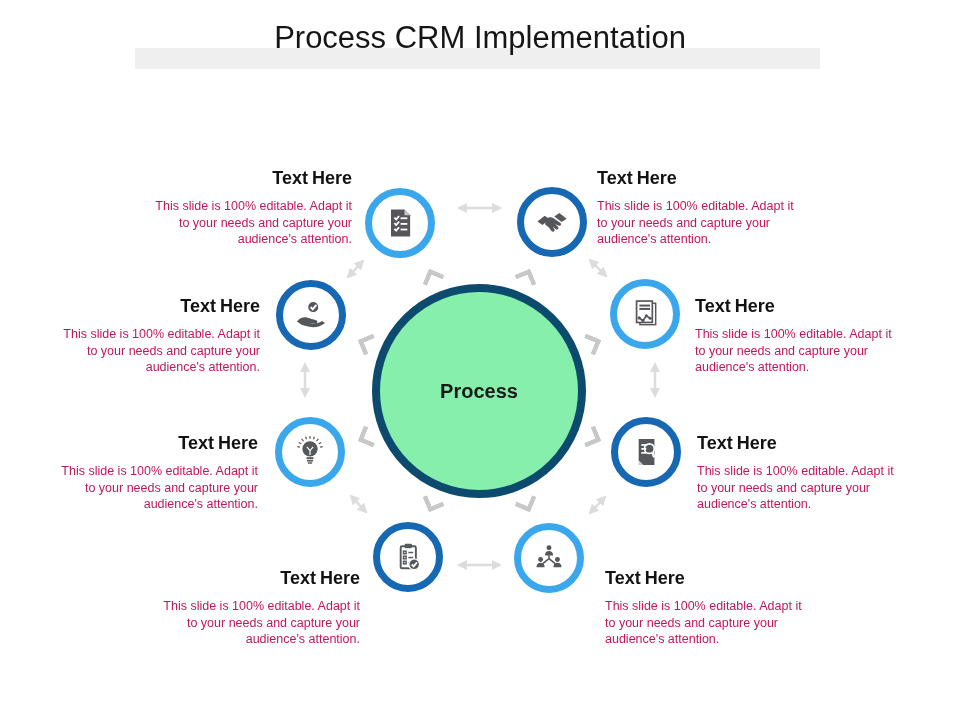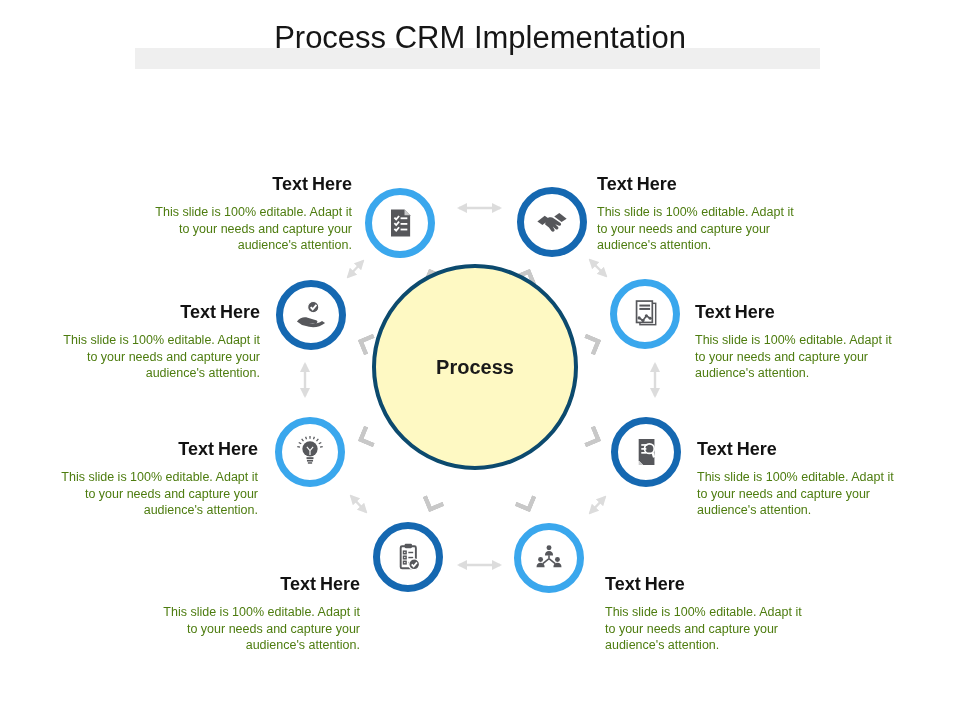--- a/index.html
+++ b/index.html
@@ -5,22 +5,22 @@
   html,body{margin:0;padding:0;background:#fff;}
   body{width:960px;height:720px;overflow:hidden;font-family:"Liberation Sans",sans-serif;}
   .slide{position:relative;width:892px;height:720px;background:#ffffff;}
 
   .title-band{position:absolute;left:135px;top:48px;width:685px;height:21px;background:#EFEFEF;}
   .slide-title{position:absolute;left:0;top:20px;width:960px;text-align:center;
     font-size:31px;font-weight:400;color:#161616;}
 
   .connectors{position:absolute;left:0;top:0;}
 
-  .center-circle{position:absolute;left:372px;top:264px;width:198px;height:198px;
-    border:4px solid #0c4a6e;border-radius:50%;background:#fef9c3;
+  .center-circle{position:absolute;left:372px;top:284px;width:198px;height:198px;
+    border:8px solid #0c4a6e;border-radius:50%;background:#86efac;
     display:flex;align-items:center;justify-content:center;text-align:center;z-index:2;}
   .center-text{font-weight:bold;font-size:20px;line-height:26px;color:#1A1A1A;}
 
   .chev{position:absolute;width:12px;height:12px;border-top:5px solid #C8C8C8;
     border-right:5px solid #C8C8C8;border-radius:1px;z-index:1;}
   .c1{left:425px;top:271px;transform:rotate(-67.5deg);}
   .c2{left:517px;top:271px;transform:rotate(-22.5deg);}
   .c3{left:582px;top:336px;transform:rotate(22.5deg);}
   .c4{left:582px;top:428px;transform:rotate(67.5deg);}
   .c5{left:517px;top:493px;transform:rotate(112.5deg);}
@@ -32,22 +32,22 @@
     display:flex;align-items:center;justify-content:center;z-index:3;}
   .ring-light{border:7px solid #3AA7ED;}
   .ring-dark{border:7px solid #1568B1;}
   .n1{left:365px;top:188px;} .n2{left:517px;top:187px;}
   .n3{left:610px;top:279px;} .n4{left:611px;top:417px;}
   .n5{left:514px;top:523px;} .n6{left:373px;top:522px;}
   .n7{left:275px;top:417px;} .n8{left:276px;top:280px;}
   .node svg{width:36px;height:36px;display:block;}
 
   .tb{position:absolute;width:205px;}
-  .tb h3{margin:16px 0 9px 0;font-size:18px;font-weight:bold;color:#121212;word-spacing:-1px;}
-  .tb p{margin:0;font-size:12.5px;line-height:16.5px;color:#4d7c0f;}
+  .tb h3{margin:10px 0 9px 0;font-size:18px;font-weight:bold;color:#121212;word-spacing:-1px;}
+  .tb p{margin:0;font-size:12.5px;line-height:16.5px;color:#be185d;}
   .tb.right{text-align:right;}
   .tb.left{text-align:left;}
   .t-tl{left:147px;top:158px;} .t-tr{left:597px;top:158px;}
   .t-ru{left:695px;top:286px;} .t-rl{left:697px;top:423px;}
   .t-br{left:605px;top:558px;} .t-bl{left:155px;top:558px;}
   .t-ll{left:53px;top:423px;}  .t-lu{left:55px;top:286px;}
 </style>
 </head>
 <body>
 

